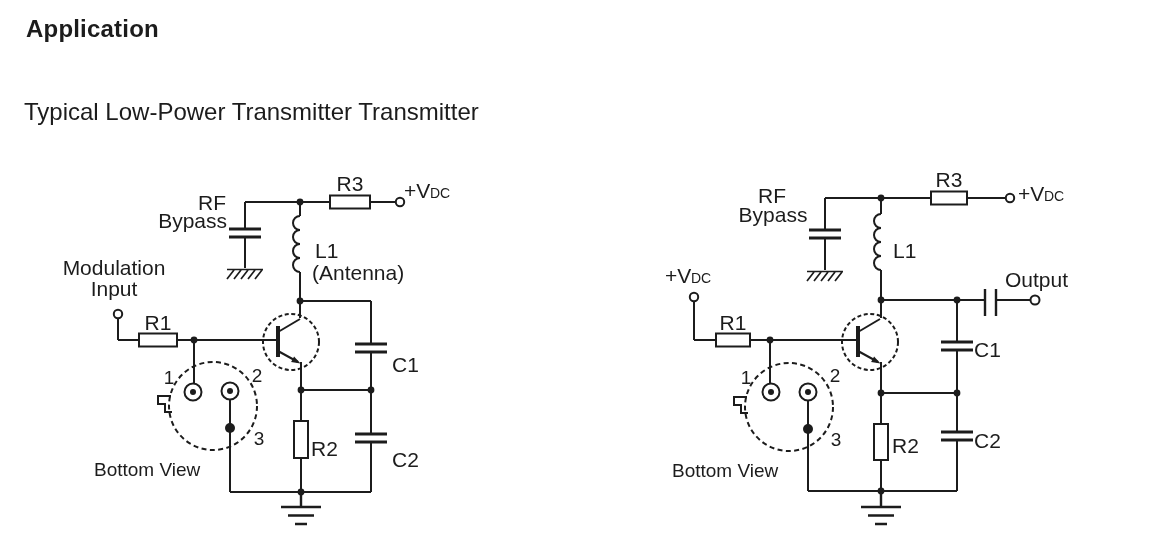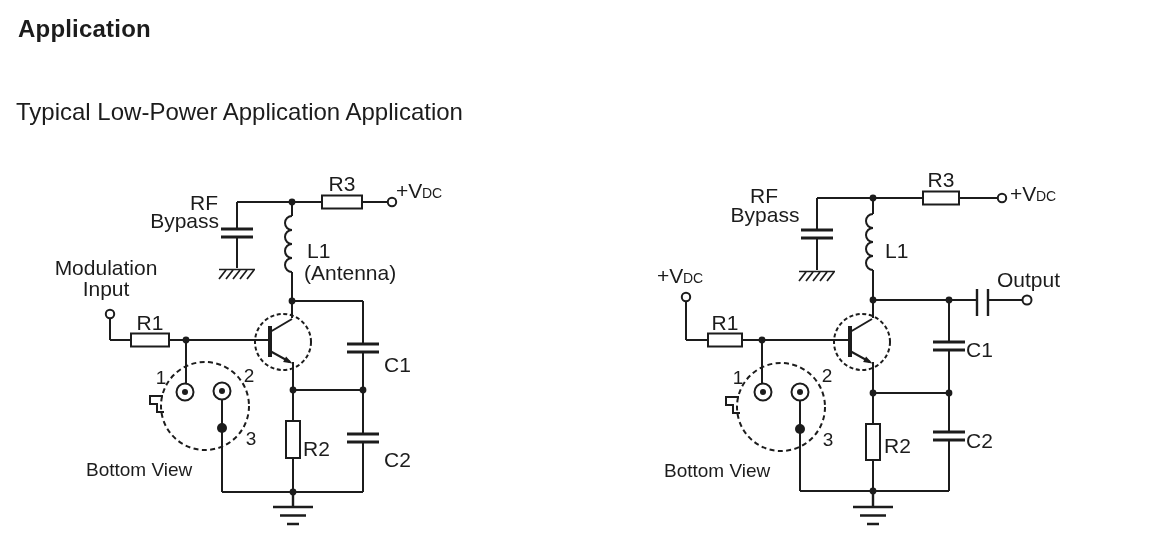--- a/index.html
+++ b/index.html
@@ -1,19 +1,19 @@
 <!DOCTYPE html>
 <html style="--ink: #1c1c1c; --bg: #ffffff;"><head>
 <meta charset="utf-8">
 <style>
   :root { --ink:#1c1c1c; --bg:#ffffff; }
   html,body { margin:0; padding:0; background:var(--bg); }
   .page {
     position:relative; width:1166px; height:556px; background:var(--bg);
-    font-family:"Liberation Sans", sans-serif; color:var(--ink); overflow:hidden;
+    font-family:"Liberation Sans", sans-serif; color:var(--ink); overflow:hidden;margin-left:8px;
   }
   .heading  { position:absolute; left:18px; top:15px; font-size:24px; font-weight:700; letter-spacing:0.2px; }
   .subtitle { position:absolute; top:98px; font-size:24px; font-weight:400; }
   .subtitle.left  { left:16px; }
   .subtitle.right { left:650px; }
   svg.schem { position:absolute; left:0; top:0; }
   .wire   { stroke:var(--ink); stroke-width:2; fill:none; }
   .plate  { stroke:var(--ink); stroke-width:3; fill:none; }
   .vplate { stroke:var(--ink); stroke-width:2.4; fill:none; }
   .comp   { stroke:var(--ink); stroke-width:2; fill:#ffffff; }
@@ -30,21 +30,21 @@
   text.sub  { font-family:"Liberation Sans", sans-serif; font-size:14px; fill:var(--ink); }
   text.pin  { font-family:"Liberation Sans", sans-serif; font-size:19px; fill:var(--ink); }
   text.small{ font-family:"Liberation Sans", sans-serif; font-size:19px; fill:var(--ink); }
 </style>
 </head>
 <body>
 
 <div class="page">
 
   <div class="heading">Application</div>
-  <div class="subtitle left">Typical Low-Power Application Application</div>
+  <div class="subtitle left">Typical Low-Power Transmitter Transmitter</div>
 
   <svg class="schem" width="1174" height="556" viewBox="0 0 1174 556">
 
     <g>
       <path class="wire" d="
         M237,202 H322 M362,202 H388
         M237,202 V229 M237,237 V268
         M292,202 V216 M292,272 V318
         M292,301 H363 M363,301 V344 M363,352 V390
         M293,390 H363

